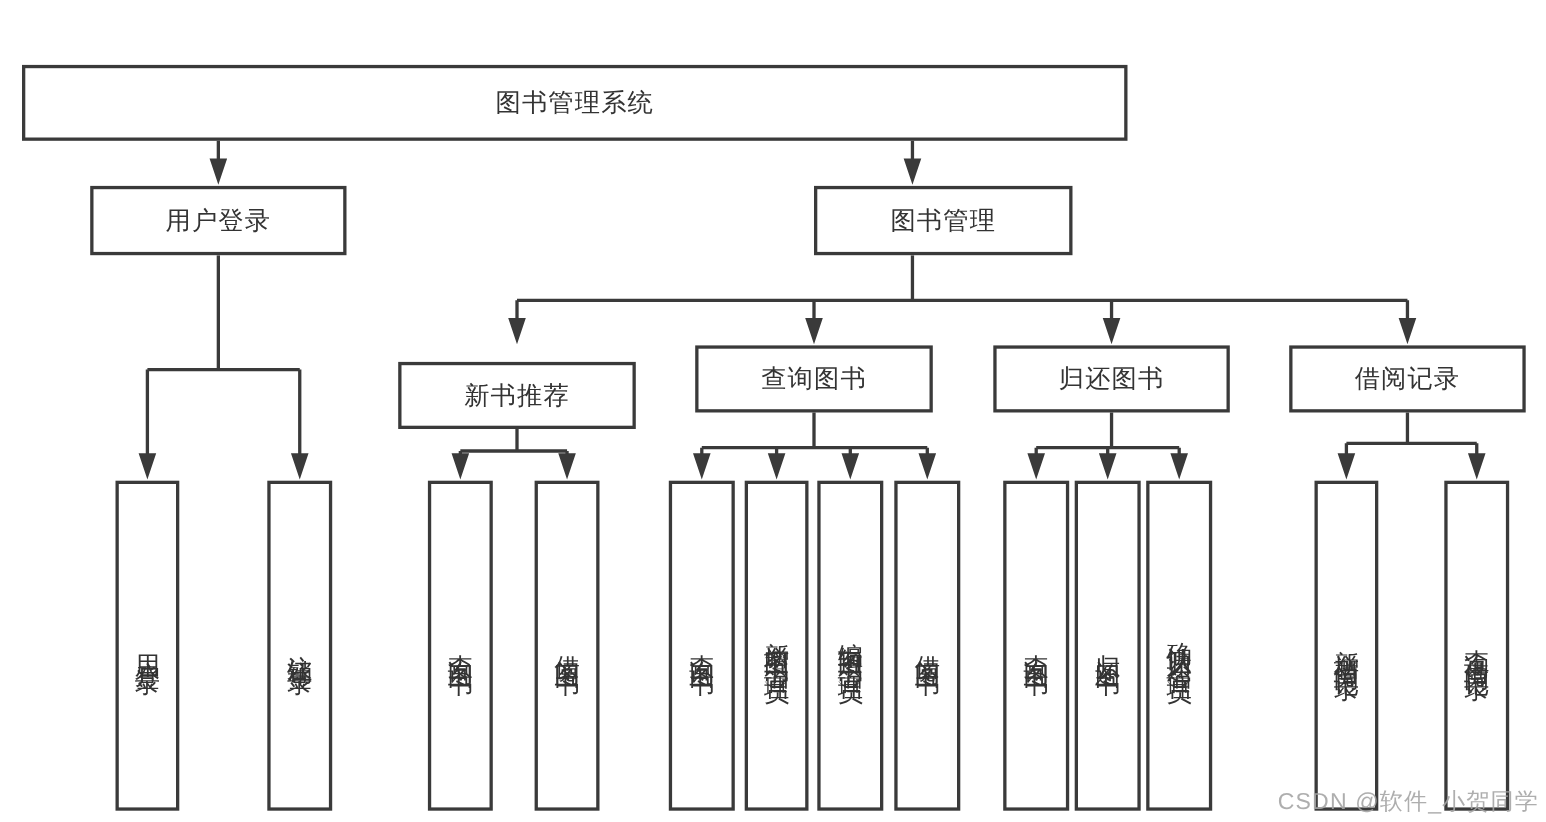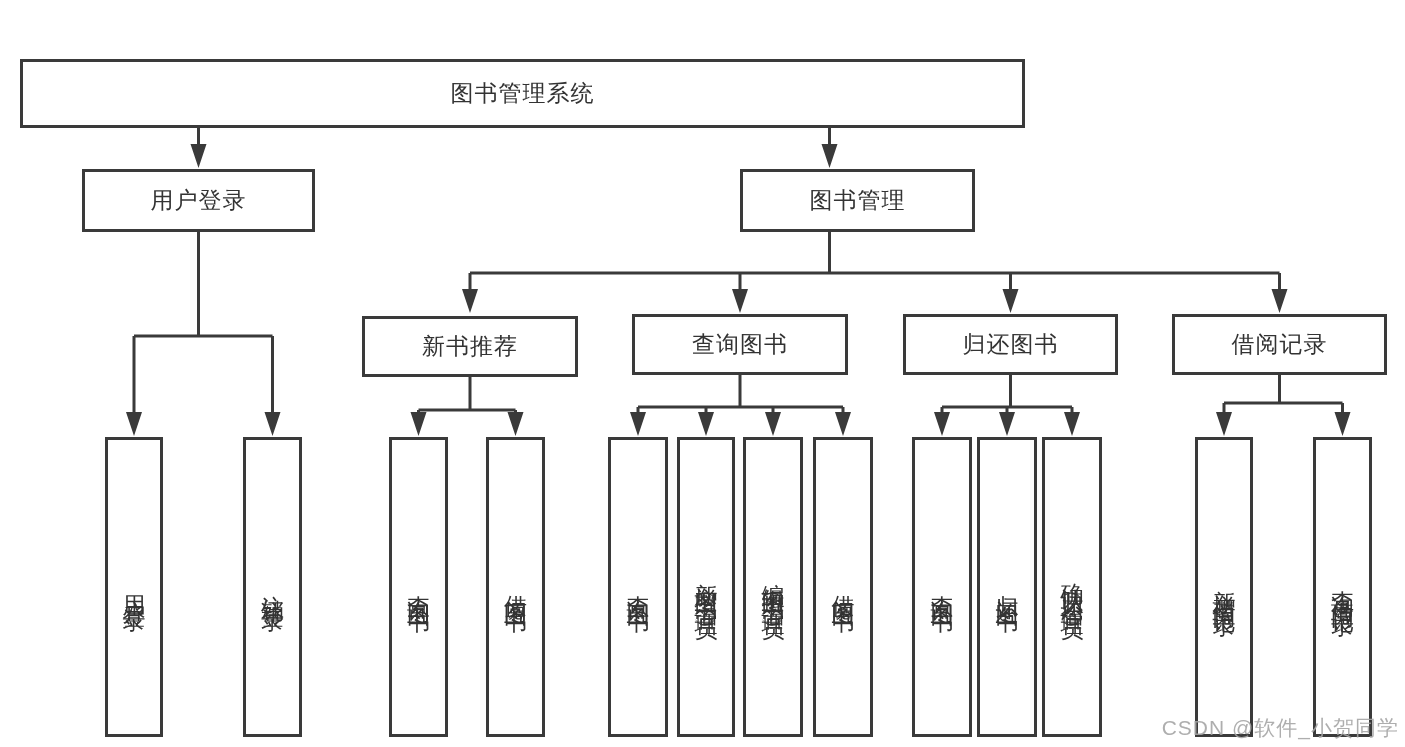--- a/index.html
+++ b/index.html
@@ -28,21 +28,21 @@
     text-orientation:mixed;
     font-size:23px;
     letter-spacing:5px;
     line-height:1;
     white-space:nowrap;
   }
   
   #n-root{left:20px;top:13px;width:1005px;height:69px;margin-top:46px;}
   #n-user-login{left:82px;top:169px;width:233px;height:63px;}
   #n-book-mgmt{left:740px;top:169px;width:235px;height:63px;}
-  #n-new-rec{left:362px;top:316px;width:216px;height:61px;}
+  #n-new-rec{left:362px;top:329px;width:216px;height:61px;}
   #n-book-borrow{left:632px;top:314px;width:216px;height:61px;}
   #n-cur-borrow{left:903px;top:314px;width:215px;height:61px;}
   #n-borrow-rec{left:1172px;top:314px;width:215px;height:61px;}
   
   #lf-g1c1{left:105px;top:437px;width:58px;height:300px;}
   #lf-g1c2{left:243px;top:437px;width:59px;height:300px;}
   #lf-g2c1{left:389px;top:437px;width:59px;height:300px;}
   #lf-g2c2{left:486px;top:437px;width:59px;height:300px;}
   #lf-g3c1{left:608px;top:437px;width:60px;height:300px;}
   #lf-g3c2{left:677px;top:437px;width:58px;height:300px;}

